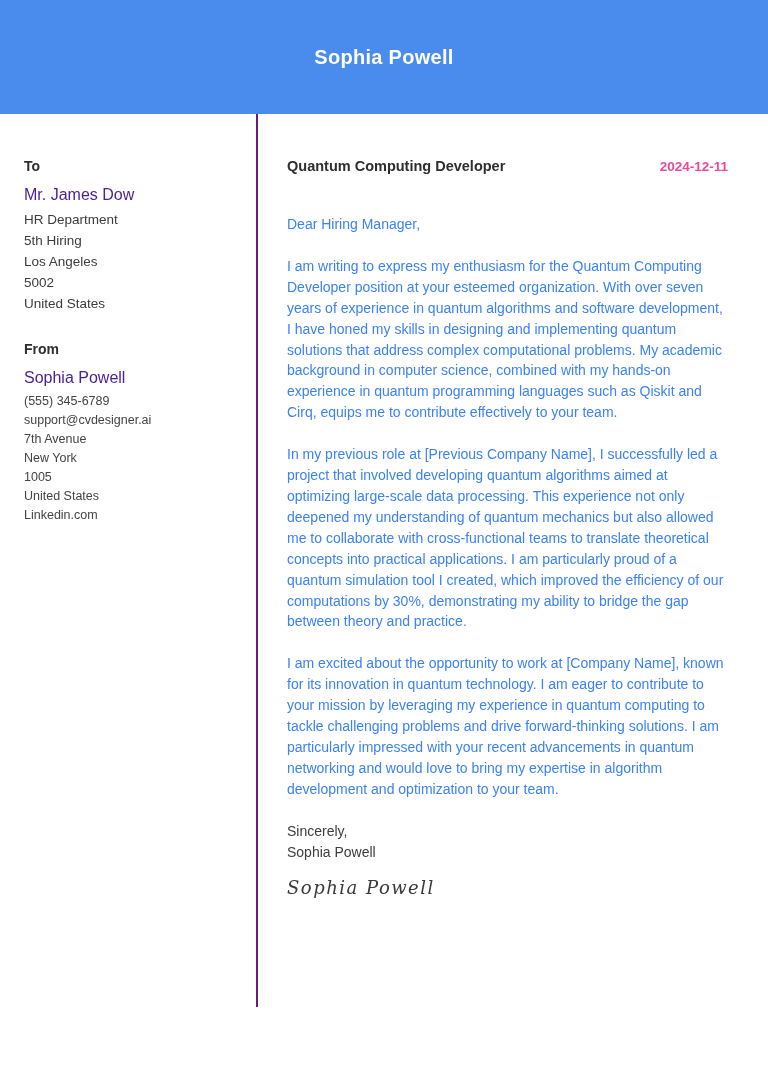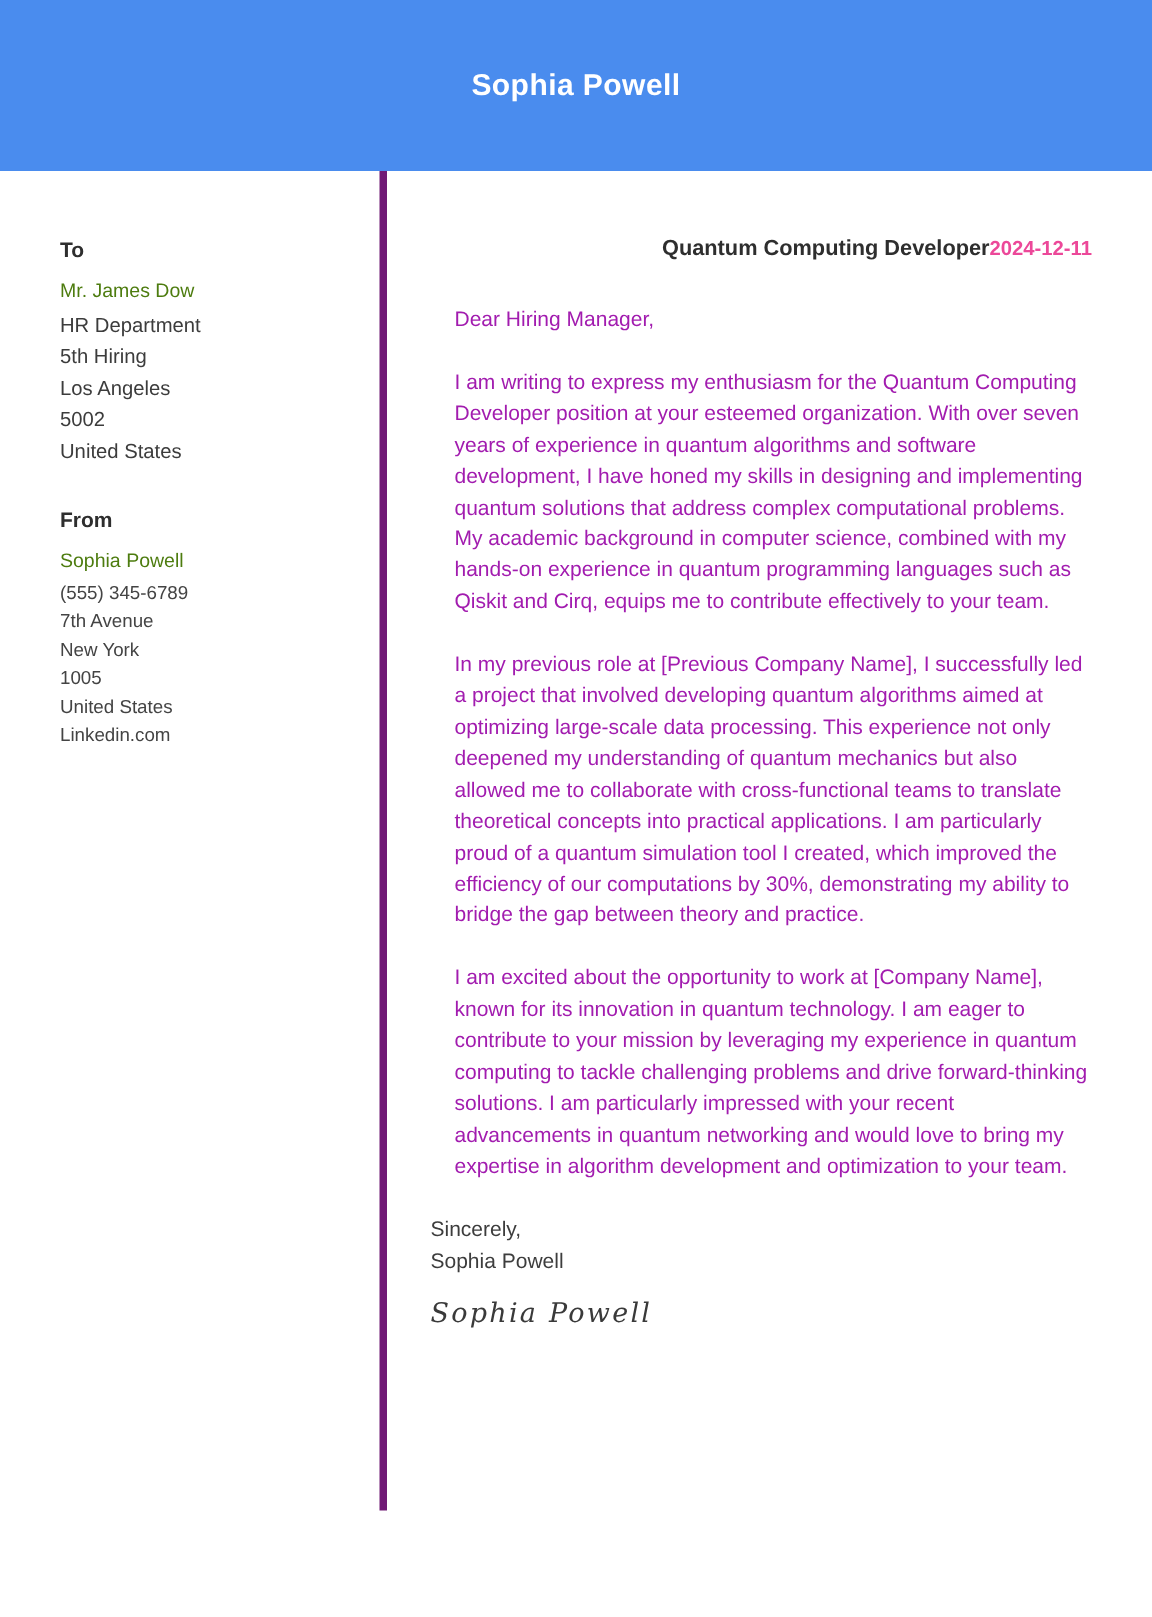--- a/index.html
+++ b/index.html
@@ -32,35 +32,35 @@
     letter-spacing: 0.3px;
   }
   
   .content {
     display: flex;
     align-items: stretch;
   }
   .sidebar {
     width: 258px;
     min-height: 893px;
-    border-right: 5px solid #701a75;
-    padding: 44px 20px 0 40px;
+    border-right: 2px solid #701a75;
+    padding: 44px 20px 0 24px;
     flex-shrink: 0;
   }
   .section-label {
     font-size: 14px;
     font-weight: 700;
     color: #2e2e2e;
     margin-bottom: 12px;
   }
   .contact-name {
     display: block;
-    font-size: 13px;
+    font-size: 16px;
     font-weight: 500;
-    color: #4d7c0f;
+    color: #4c1d95;
     text-decoration: none;
     margin-bottom: 5px;
     cursor: pointer;
   }
   .contact-line {
     font-size: 13.5px;
     line-height: 21px;
     color: #3c3c3c;
   }
   .sender-block { margin-top: 27px; }
@@ -69,40 +69,39 @@
     line-height: 19px;
     color: #444444;
   }
   
   .letter {
     flex: 1;
     padding: 44px 40px 0 29px;
   }
   .letter-head {
     display: flex;
-    justify-content: flex-end;
+    justify-content: space-between;
     align-items: baseline;
-    margin-bottom: 28px;
+    margin-bottom: 40px;
   }
   .job-title {
     font-size: 14.5px;
     font-weight: 700;
     color: #2e2e2e;
   }
   .letter-date {
     font-size: 13.5px;
     font-weight: 700;
     color: #ec4899;
   }
   .letter p {
     font-size: 14px;
     line-height: 20.9px;
-    color: #a21caf;
+    color: #3b82f6;
     margin-bottom: 21px;
-    margin-left: 16px;
   }
   .salutation { margin-bottom: 21px; }
   .closing-block {
     font-size: 14px;
     line-height: 21.5px;
     color: #3d3d3d;
     margin-top: 9px;
   }
   .signature {
     margin-top: 13px;
@@ -133,20 +132,21 @@
         <div class="contact-line">5th Hiring</div>
         <div class="contact-line">Los Angeles</div>
         <div class="contact-line">5002</div>
         <div class="contact-line">United States</div>
       </section>
 
       <section class="sender-block">
         <h2 class="section-label">From</h2>
         <a class="contact-name">Sophia Powell</a>
         <div class="contact-line">(555) 345-6789</div>
+        <div class="contact-line">support@cvdesigner.ai</div>
         <div class="contact-line">7th Avenue</div>
         <div class="contact-line">New York</div>
         <div class="contact-line">1005</div>
         <div class="contact-line">United States</div>
         <div class="contact-line">Linkedin.com</div>
       </section>
 
     </aside>
 
     <main class="letter">

